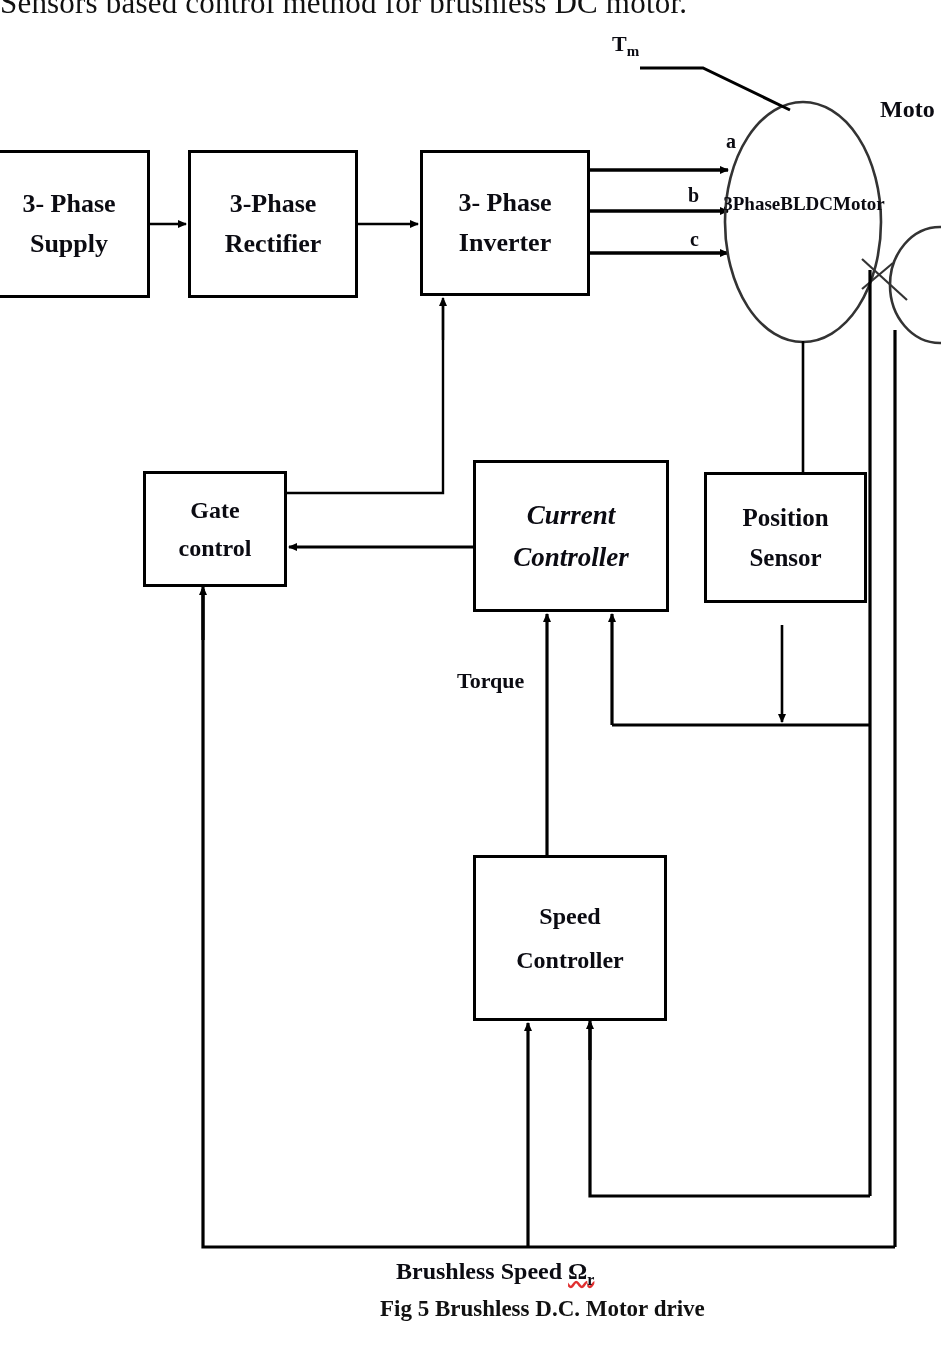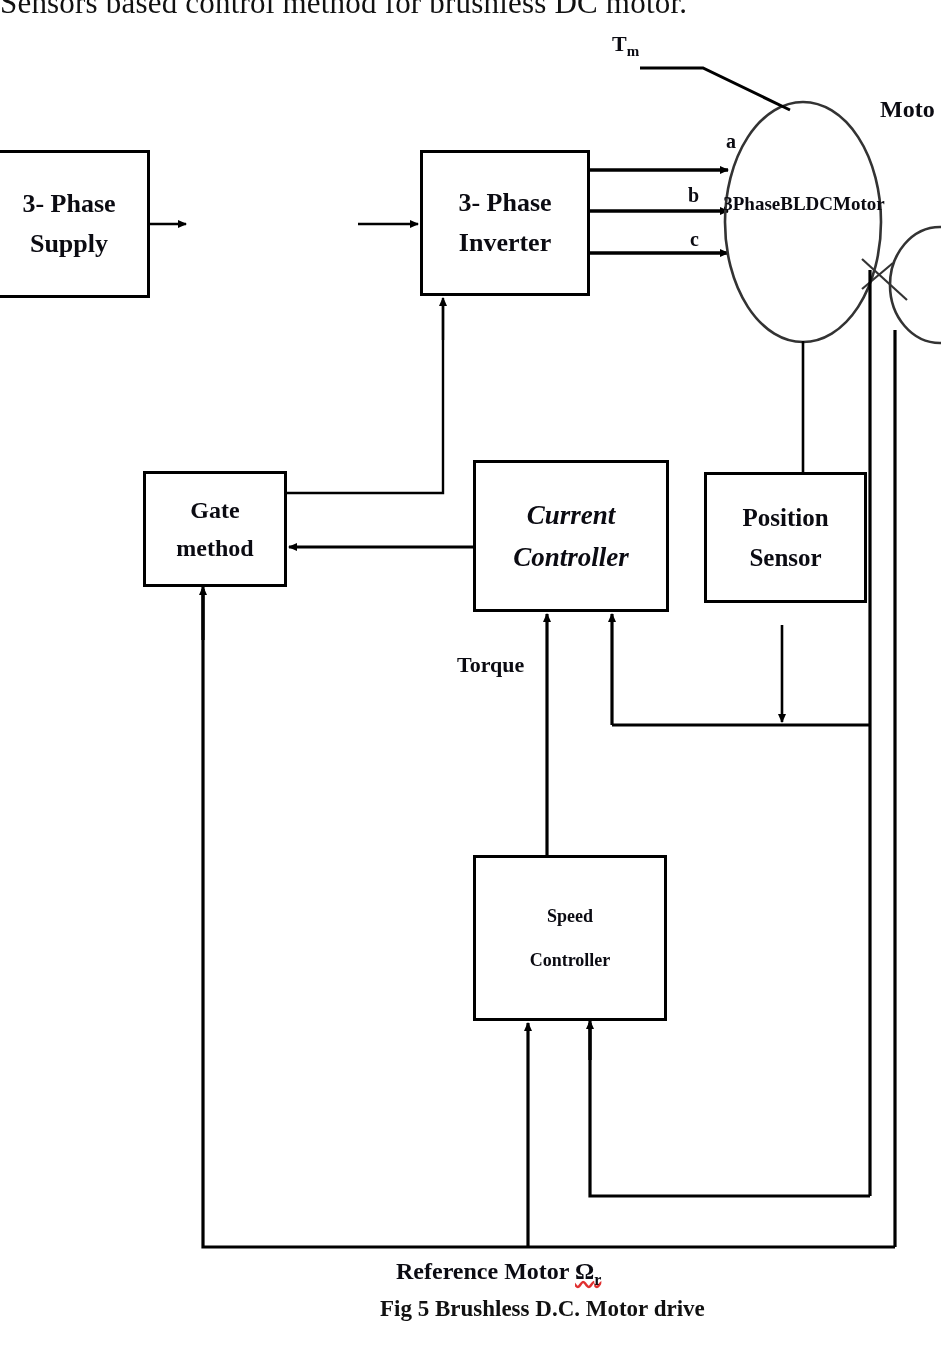--- a/index.html
+++ b/index.html
@@ -75,21 +75,21 @@
   #blk-current  { left: 473px; top: 460px;  width: 196px; height: 152px; font-style: italic; }
   #blk-possens  { left: 704px; top: 472px;  width: 163px; height: 131px; }
   #blk-speed    { left: 473px; top: 855px;  width: 194px; height: 166px; }
 
   #blk-supply  .line { font-size: 26px; line-height: 40px; }
   #blk-rect    .line { font-size: 26px; line-height: 40px; }
   #blk-inv     .line { font-size: 26px; line-height: 40px; }
   #blk-gate    .line { font-size: 24px; line-height: 38px; }
   #blk-current .line { font-size: 27px; line-height: 42px; }
   #blk-possens .line { font-size: 25px; line-height: 40px; }
-  #blk-speed   .line { font-size: 18px; line-height: 44px; }
+  #blk-speed   .line { font-size: 24px; line-height: 44px; }
 
   
   .ellipse-label {
     position: absolute;
     display: flex;
     align-items: center;
     justify-content: center;
     text-align: center;
   }
   .ellipse-label .line {
@@ -109,21 +109,21 @@
     font-weight: bold;
     color: #0b0b12;
     white-space: nowrap;
   }
   #lbl-tm       { left: 612px; top: 31px;  font-size: 22px; }
   #lbl-tm sub   { font-size: 15px; }
   #lbl-motor    { left: 880px; top: 96px;  font-size: 24px; }
   #lbl-phase-a  { left: 726px; top: 130px; font-size: 20px; }
   #lbl-phase-b  { left: 688px; top: 184px; font-size: 20px; }
   #lbl-phase-c  { left: 690px; top: 228px; font-size: 20px; }
-  #lbl-torque   { left: 457px; top: 652px; font-size: 22px; font-weight: bold; }
+  #lbl-torque   { left: 457px; top: 668px; font-size: 22px; font-weight: bold; }
 
   
   #lbl-refspeed {
     position: absolute;
     left: 396px; top: 1258px;
     font-family: "Liberation Serif", "DejaVu Serif", serif;
     font-weight: bold;
     font-size: 24px;
     color: #0b0b12;
     white-space: nowrap;
@@ -209,29 +209,33 @@
       <line x1="203" y1="640" x2="203" y2="587" stroke-width="3.2" marker-end="url(#arr)"></line>
 
     </g>
   </svg>
 
   <div class="block" id="blk-supply">
     <div class="line">3- Phase</div>
     <div class="line">Supply</div>
   </div>
 
+  <div class="block" id="blk-rect">
+    <div class="line">3-Phase</div>
+    <div class="line">Rectifier</div>
+  </div>
 
   <div class="block" id="blk-inv">
     <div class="line">3- Phase</div>
     <div class="line">Inverter</div>
   </div>
 
   <div class="block" id="blk-gate">
     <div class="line">Gate</div>
-    <div class="line">method</div>
+    <div class="line">control</div>
   </div>
 
   <div class="block" id="blk-current">
     <div class="line">Current</div>
     <div class="line">Controller</div>
   </div>
 
   <div class="block" id="blk-possens">
     <div class="line">Position</div>
     <div class="line">Sensor</div>
@@ -251,17 +255,17 @@
   <div class="annot" id="lbl-tm"><span>T</span><sub>m</sub></div>
 
   <div class="annot" id="lbl-motor">Moto</div>
 
   <div class="annot" id="lbl-phase-a">a</div>
   <div class="annot" id="lbl-phase-b">b</div>
   <div class="annot" id="lbl-phase-c">c</div>
 
   <div class="annot" id="lbl-torque">Torque</div>
 
-  <div id="lbl-refspeed"><span>Reference Motor </span><span class="spellcheck"><span>Ω</span><span class="sub">r</span></span></div>
+  <div id="lbl-refspeed"><span>Brushless Speed </span><span class="spellcheck"><span>Ω</span><span class="sub">r</span></span></div>
 
   <div id="lbl-figcap">Fig 5 Brushless D.C. Motor drive</div>
 
 </div>
 
 </body></html>

